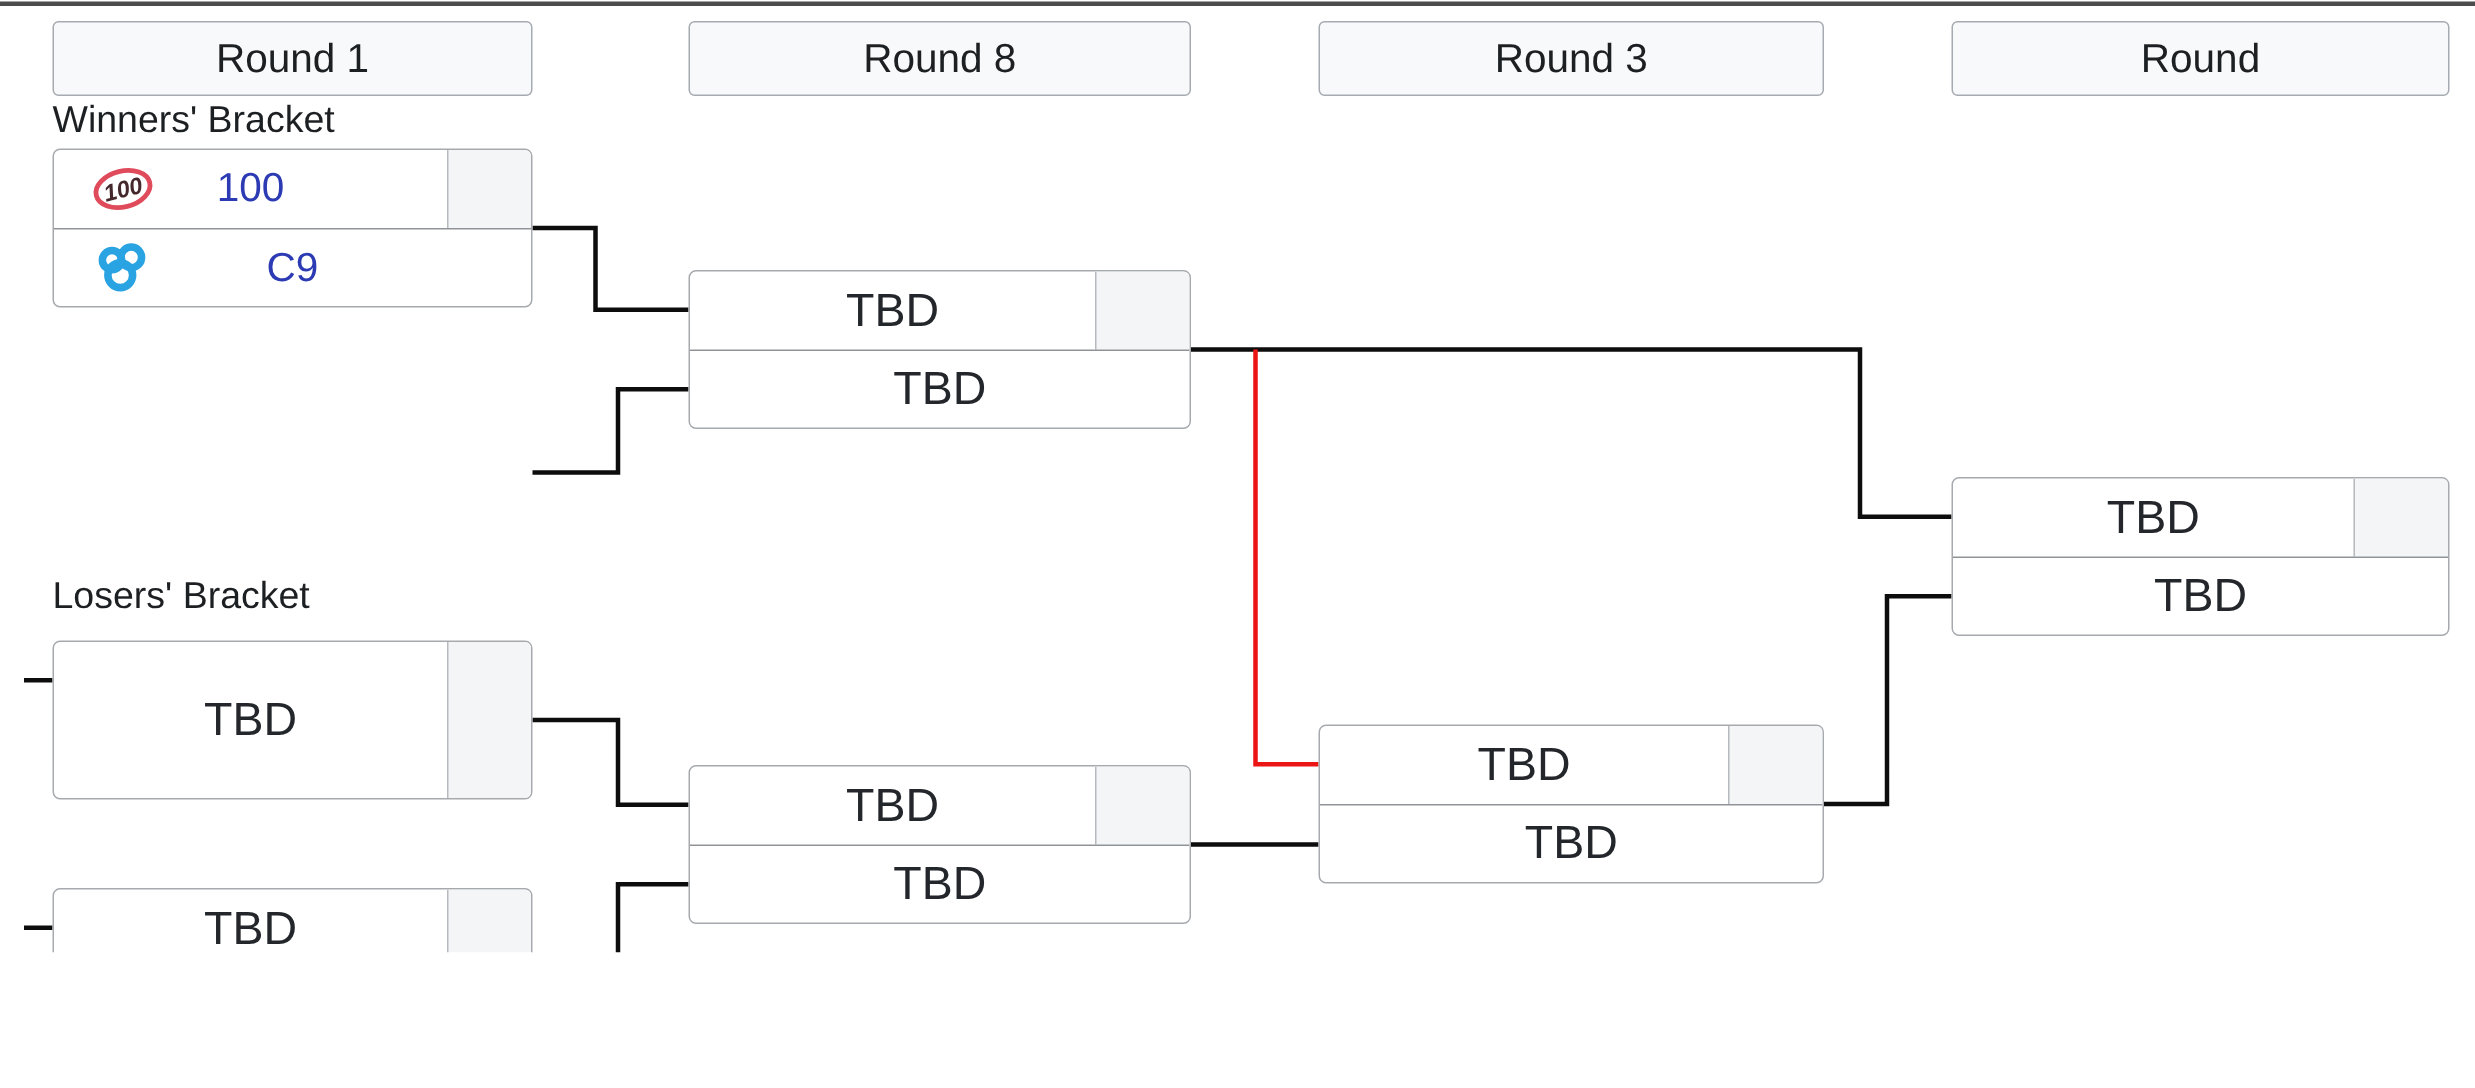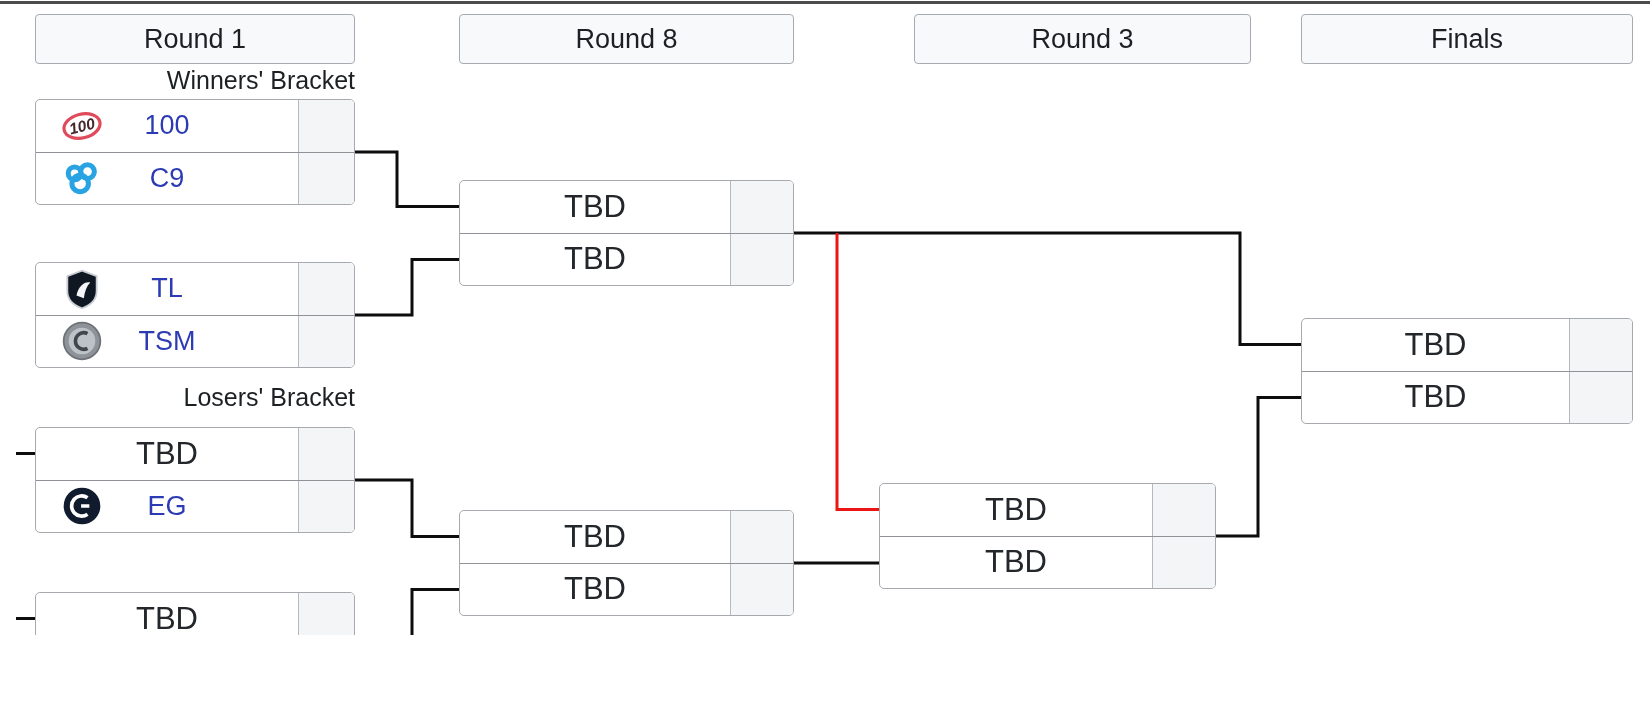--- a/index.html
+++ b/index.html
@@ -8,33 +8,33 @@
     font-family:"Liberation Sans","DejaVu Sans",sans-serif;color:#1d2023;
   }
   .top-rule{position:absolute;left:0;top:1px;width:1650px;height:3px;background:#4c4c4c;}
   .hdr{
     position:absolute;top:14px;height:50px;box-sizing:border-box;
     background:#f8f9fa;border:1px solid #a6abb1;border-radius:4px;
     display:flex;align-items:center;justify-content:center;
     font-size:27px;color:#1d2023;
   }
   .seclabel{
-    position:absolute;left:35px;width:320px;text-align:right;
+    position:absolute;left:35px;width:320px;text-align:left;
     font-size:25px;color:#1d2023;
   }
   .wires{position:absolute;left:0;top:0;width:1650px;height:725px;}
   .wires path{fill:none;stroke:#0d0d0d;stroke-width:3px;}
   .wires path.red{stroke:#ec1515;}
   .match{
     position:absolute;height:106px;box-sizing:border-box;background:#ffffff;
     border:1px solid #a6aaae;border-radius:5px;overflow:hidden;
     display:flex;flex-direction:column;
   }
   .slot{flex:1;display:flex;min-height:0;}
-  .slot + .slot{border-top:1px solid #8f9398;}
+  .slot + .slot{border-top:1px solid #8f9398;flex-direction:column;}
   .cell-name{flex:1;position:relative;display:flex;align-items:center;justify-content:center;}
   .cell-score{width:62px;background:#f3f5f7;border-left:1px solid #b6babf;}
   .c1 .cell-score{width:55px;}
   .logo{position:absolute;left:24px;top:50%;transform:translateY(-50%);width:44px;height:44px;}
   .logo svg{width:100%;height:100%;display:block;}
   .team{font-size:27px;color:#2c3bb3;text-decoration:none;cursor:pointer;}
   .tbd{font-size:31px;color:#23262a;cursor:default;}
 </style>
 </head>
 <body>
@@ -42,25 +42,25 @@
 <div class="stage">
 
   <div class="top-rule"></div>
 
   <div class="hdr" style="left:35px;width:320px">
       <span>Round 1</span>
     </div>
   <div class="hdr" style="left:459px;width:335px">
       <span>Round 8</span>
     </div>
-  <div class="hdr" style="left:914px;width:337px">
+  <div class="hdr" style="left:879px;width:337px">
       <span>Round 3</span>
     </div>
   <div class="hdr" style="left:1301px;width:332px">
-      <span>Finals</span>
+      <span>Round</span>
     </div>
 
   <div class="seclabel" style="top:66px">Winners' Bracket</div>
   <div class="seclabel" style="top:383px">Losers' Bracket</div>
 
   <svg class="wires" viewBox="0 0 1650 725">
     <path d="M 355 152 H 397 V 206.5 H 459"></path>
     <path d="M 355 315 H 412 V 259.5 H 459"></path>
     <path d="M 16 453.5 H 35"></path>
     <path d="M 16 618.5 H 35"></path>
@@ -95,80 +95,40 @@
               <circle cx="30" cy="17" r="7.5"></circle>
               <circle cx="22" cy="30" r="9"></circle>
             </svg>
         </span>
         <a class="team">C9</a>
       </span>
       <span class="cell-score"></span>
     </div>
   </div>
 
-  <div class="match c1" style="left:35px;top:262px;width:320px">
-    <div class="slot">
-      <span class="cell-name">
-        <span class="logo">
-          <svg viewBox="0 0 48 48">
-              <path d="M24 4 L40 10 V26 C40 36 33 42 24 45 C15 42 8 36 8 26 V10 Z" fill="#0e1722" stroke="#c9ced4" stroke-width="2"></path>
-              <path d="M18 31 C20 20 28 15 33 17 C29 21 27 27 26 34 Z" fill="#f4f6f8"></path>
-            </svg>
-        </span>
-        <a class="team">TL</a>
-      </span>
-      <span class="cell-score"></span>
-    </div>
-    <div class="slot">
-      <span class="cell-name">
-        <span class="logo">
-          <svg viewBox="0 0 48 48">
-              <circle cx="24" cy="24" r="20" fill="#8e9399" stroke="#6e7378" stroke-width="2"></circle>
-              <circle cx="24" cy="24" r="14.5" fill="#bdc2c8"></circle>
-              <path d="M 30 16 A 9 9 0 1 0 30 32" fill="none" stroke="#41464c" stroke-width="4"></path>
-            </svg>
-        </span>
-        <a class="team">TSM</a>
-      </span>
-      <span class="cell-score"></span>
-    </div>
-  </div>
 
   <div class="match c2" style="left:459px;top:180px;width:335px">
     <div class="slot">
       <span class="cell-name">
         <span class="team tbd">TBD</span>
       </span>
       <span class="cell-score"></span>
     </div>
     <div class="slot">
       <span class="cell-name">
         <span class="team tbd">TBD</span>
       </span>
       <span class="cell-score"></span>
     </div>
   </div>
 
   <div class="match c1" style="left:35px;top:427px;width:320px">
     <div class="slot">
       <span class="cell-name">
         <span class="team tbd">TBD</span>
-      </span>
-      <span class="cell-score"></span>
-    </div>
-    <div class="slot">
-      <span class="cell-name">
-        <span class="logo">
-          <svg viewBox="0 0 48 48">
-              <circle cx="24" cy="24" r="20" fill="#101b2d"></circle>
-              <path d="M 30 15 A 11 11 0 1 0 30 33" fill="none" stroke="#ffffff" stroke-width="4"></path>
-              <path d="M 23 24 H 32" stroke="#ffffff" stroke-width="4"></path>
-            </svg>
-        </span>
-        <a class="team">EG</a>
       </span>
       <span class="cell-score"></span>
     </div>
   </div>
 
   <div class="match c1" style="left:35px;top:592px;width:320px">
     <div class="slot">
       <span class="cell-name">
         <span class="team tbd">TBD</span>
       </span>

